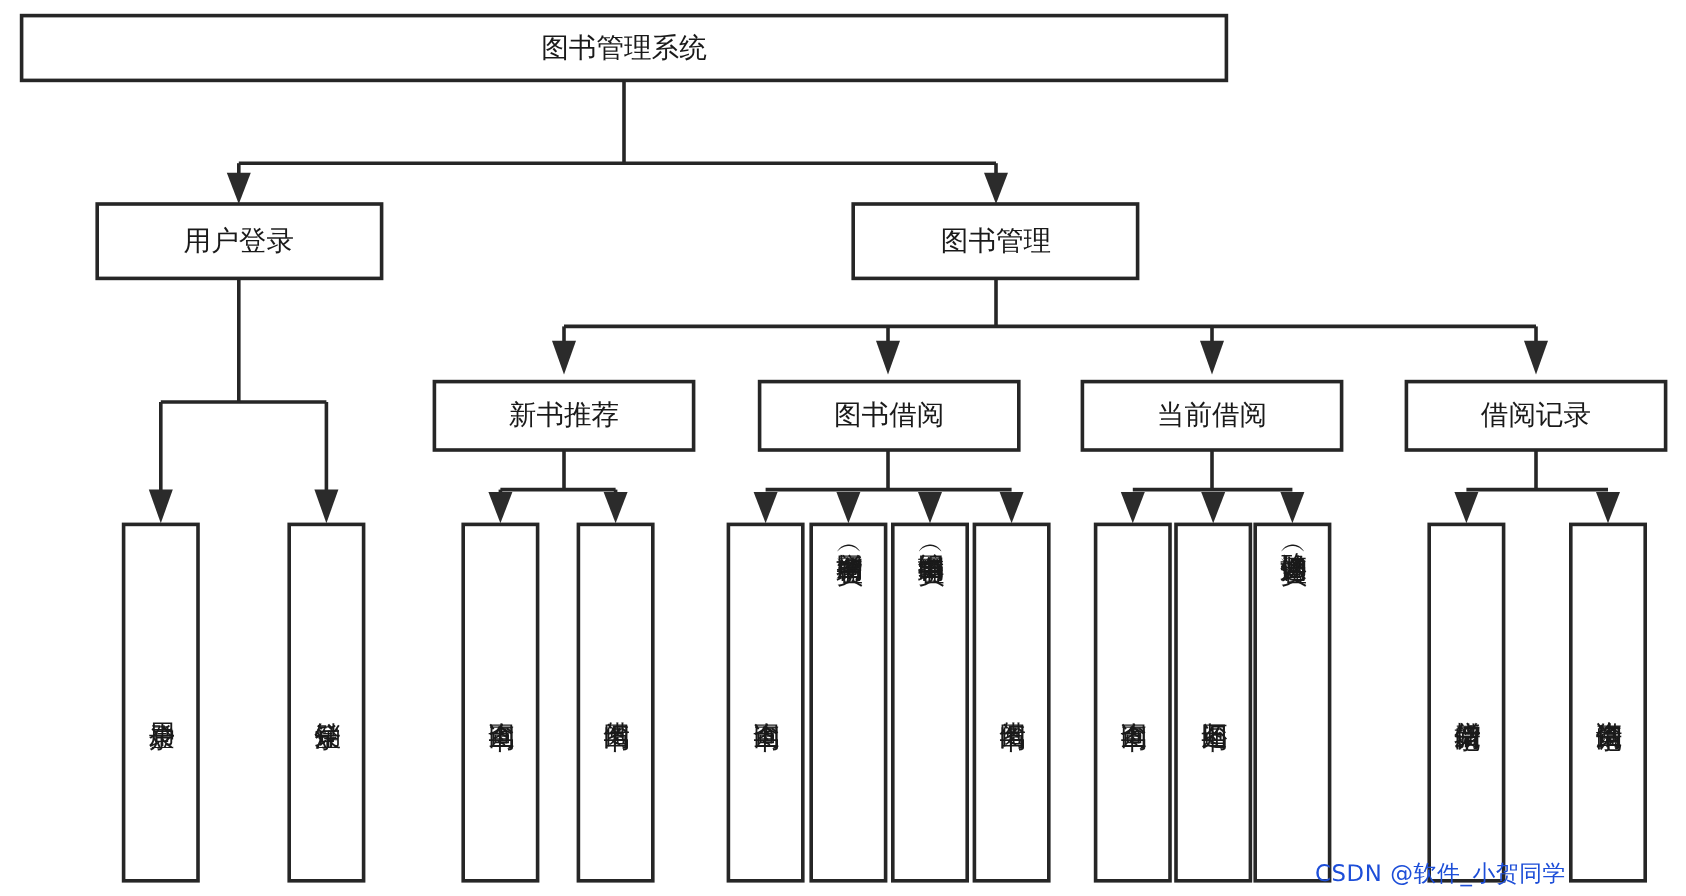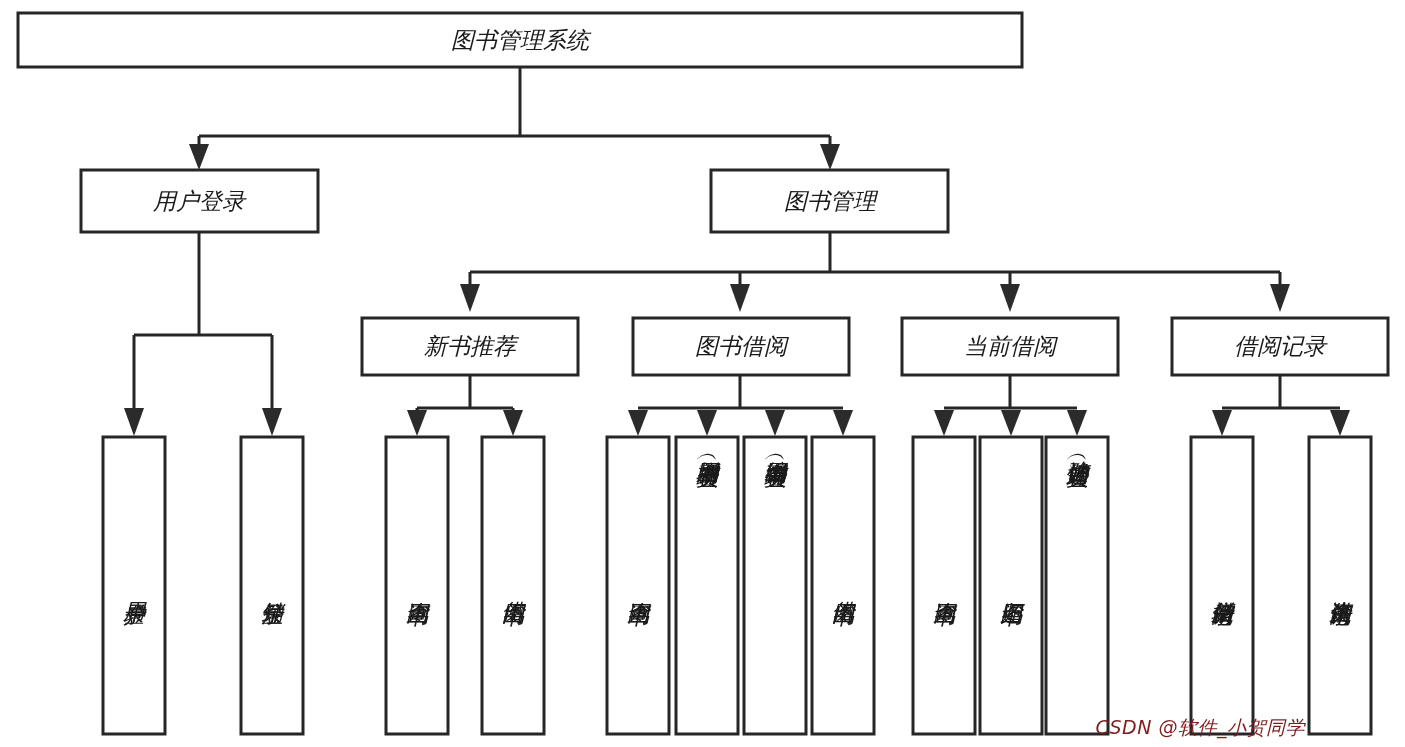--- a/index.html
+++ b/index.html
@@ -11,21 +11,20 @@
     width: 1405px;
     height: 747px;
     font-family: "DejaVu Sans", "Liberation Sans", sans-serif;
     overflow: hidden;
   }
   #diagram-root {
     position: relative;
     width: 1313px;
     height: 747px;
     background: #ffffff;
-    font-style: italic;
   }
   svg.diagram-canvas {
     position: absolute;
     left: 0;
     top: 0;
     width: 1405px;
     height: 747px;
   }
   .node-rect {
     fill: #ffffff;
@@ -62,21 +61,21 @@
     white-space: nowrap;
     text-align: start;
     pointer-events: none;
   }
   .watermark {
     position: absolute;
     right: 8px;
     bottom: 6px;
     font-family: "DejaVu Sans", "Liberation Sans", sans-serif;
     font-size: 19px;
-    color: #7f1d1d;
+    color: #1d4ed8;
     white-space: nowrap;
     letter-spacing: 0.5px;
   }
 </style>
 </head>
 <body>
 
 <div id="diagram-root">
 
   <svg class="diagram-canvas" viewBox="0 0 1405 747">

